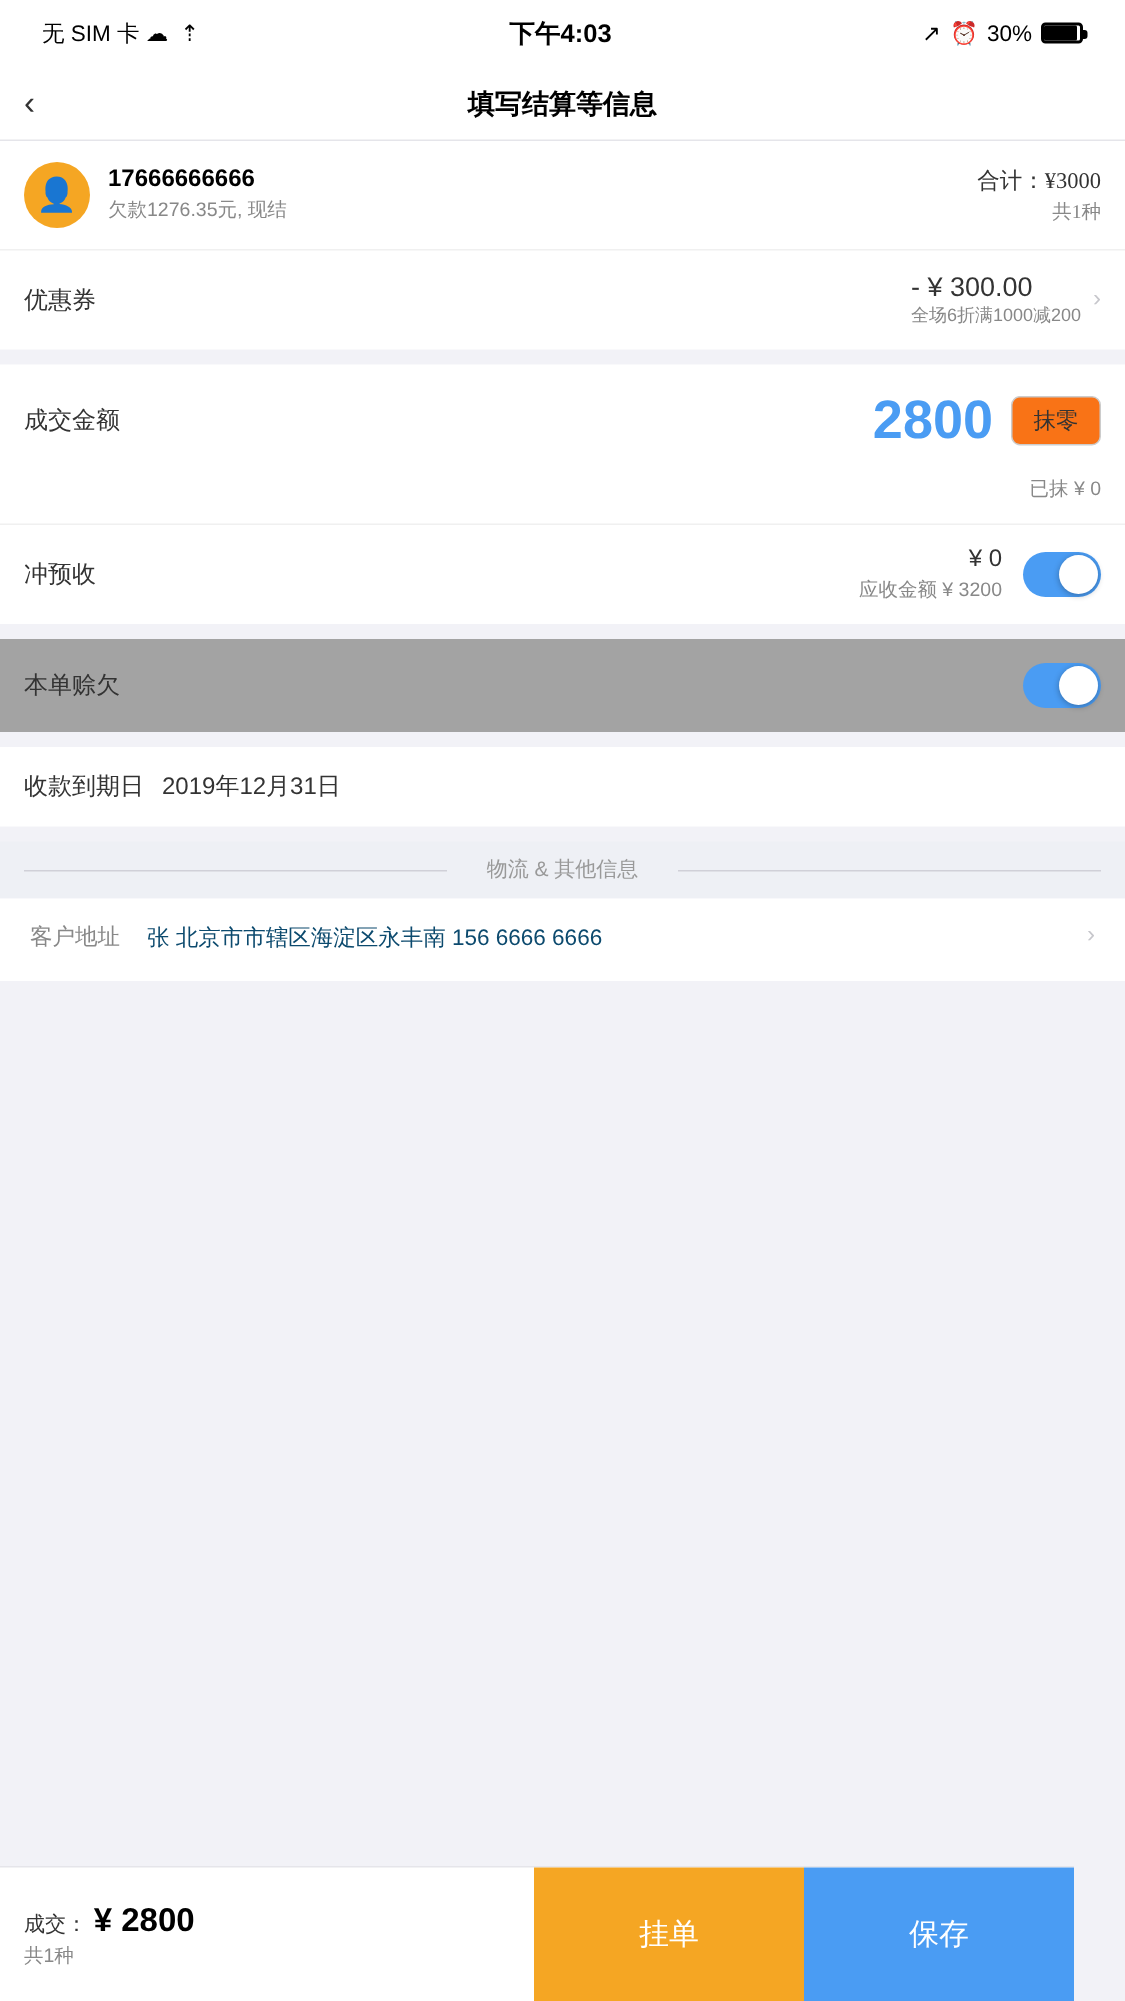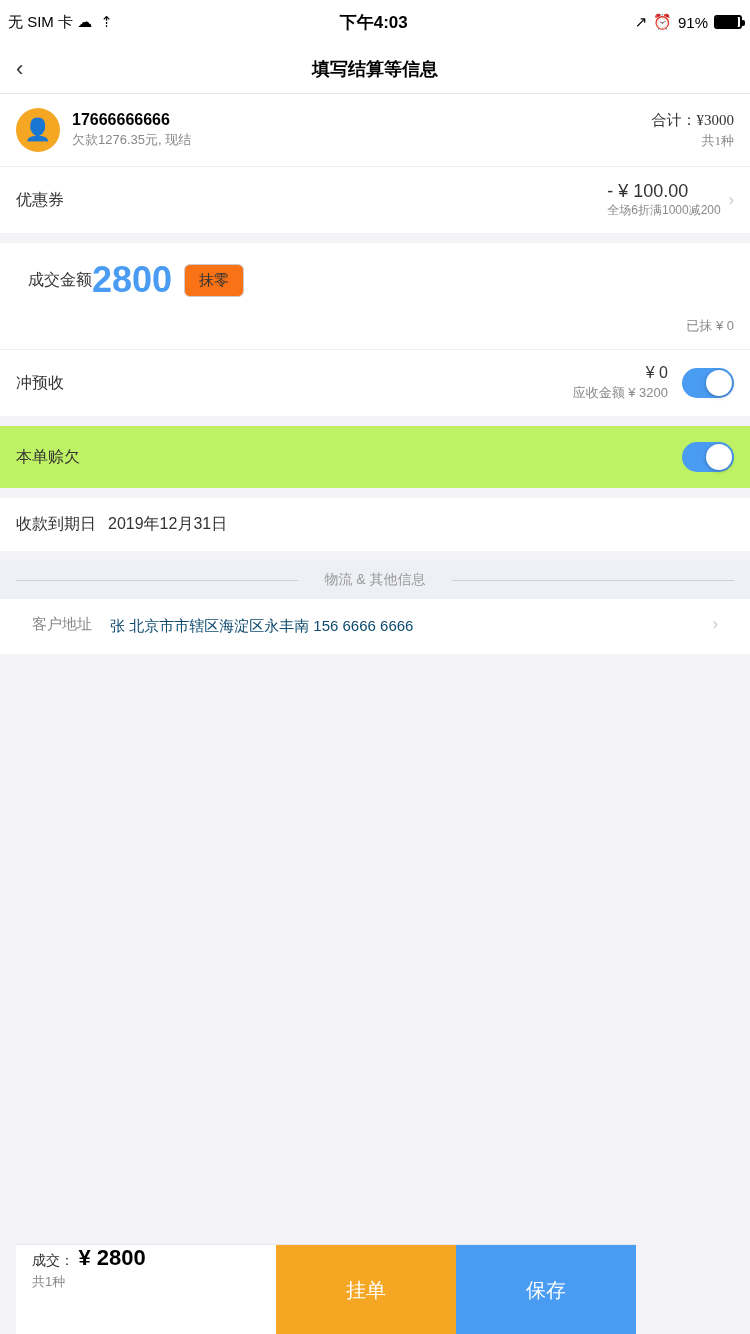--- a/index.html
+++ b/index.html
@@ -13,21 +13,21 @@
       overflow-x: hidden;
     }
 
     
     .status-bar {
       height: 44px;
       background: #fff;
       display: flex;
       align-items: center;
       justify-content: space-between;
-      padding: 0 8px;
+      padding: 0 28px;
       font-size: 15px;
       font-weight: 500;
     }
     .status-left { display: flex; align-items: center; gap: 8px; }
     .status-center { font-size: 17px; font-weight: 600; }
     .status-right { display: flex; align-items: center; gap: 6px; font-size: 15px; }
     .battery {
       width: 28px; height: 14px; border: 2px solid #000; border-radius: 3px; position: relative; display: inline-block;
     }
     .battery::after {
@@ -103,24 +103,24 @@
     .coupon-discount { font-size: 18px; font-weight: 500; color: #333; }
     .coupon-desc { font-size: 12px; color: #888; text-align: right; }
     .chevron-icon { color: #c7c7cc; font-size: 16px; }
 
     
     .amount-section {
       background: #fff;
       margin-bottom: 10px;
     }
     .amount-row {
-      padding: 16px 28px;
-      display: flex;
-      align-items: center;
-      justify-content: flex-start;
+      padding: 16px 16px;
+      display: flex;
+      align-items: center;
+      justify-content: space-between;
     }
     .amount-label { font-size: 16px; color: #333; }
     .amount-value-block { display: flex; align-items: center; gap: 12px; }
     .amount-big { font-size: 36px; font-weight: 600; color: #4a9cf3; }
     .round-btn {
       border: 1px solid #ccc;
       border-radius: 6px;
       padding: 6px 14px;
       font-size: 15px;
       color: #333;
@@ -149,21 +149,21 @@
       position: relative; cursor: pointer;
     }
     .toggle-knob {
       width: 26px; height: 26px; border-radius: 13px; background: #fff;
       position: absolute; top: 2px; right: 2px;
       box-shadow: 0 1px 4px rgba(0,0,0,0.3);
     }
 
     
     .debt-section {
-      background: #bef264;
+      background: #a3a3a3;
       margin-bottom: 10px;
       padding: 16px 16px;
       display: flex;
       align-items: center;
       justify-content: space-between;
     }
     .debt-label { font-size: 16px; color: #333; }
 
     
     .duedate-section {
@@ -192,44 +192,44 @@
       flex: 1;
       height: 1px;
       background: #d0d0d8;
       margin: 0 16px;
     }
 
     
     .address-section {
       background: #fff;
       margin-bottom: 10px;
-      padding: 16px 32px;
+      padding: 16px 20px;
       display: flex;
       align-items: flex-start;
       justify-content: flex-start;
     }
     .address-label { font-size: 15px; color: #888; min-width: 70px; }
     .address-value { font-size: 15px; color: #0c4a6e; flex: 1; margin-left: 8px; line-height: 1.5; }
 
     
     .bottom-gray {
       background: #f2f2f7;
       height: 120px;
     }
 
     
     .footer {
       position: fixed;
       bottom: 0;
-      left: 16px;
-      width: 620px;
+      left: 0;
+      width: 716px;
       height: 90px;
       background: #fff;
       display: flex;
-      align-items: flex-start;
+      align-items: center;
       border-top: 1px solid #e5e5ea;
     }
     .footer-info {
       padding: 0 16px;
       flex: 1;
     }
     .footer-total-label { font-size: 14px; color: #333; }
     .footer-total-value { font-size: 22px; font-weight: 600; color: #000; }
     .footer-sub { font-size: 13px; color: #888; margin-top: 2px; }
     .footer-btn-hangsingle {
@@ -262,21 +262,21 @@
 
 <div class="status-bar">
   <div class="status-left">
     <span>无 SIM 卡 ☁</span>
     <span>⇡</span>
   </div>
   <div class="status-center">下午4:03</div>
   <div class="status-right">
     <span>↗</span>
     <span>⏰</span>
-    <span>91%</span>
+    <span>30%</span>
     <div class="battery">
       <div class="battery-fill"></div>
     </div>
   </div>
 </div>
 
 <div class="nav-bar">
   <div class="nav-back">‹</div>
   <div class="nav-title">填写结算等信息</div>
 </div>
@@ -297,21 +297,21 @@
       <div class="user-right">
         <div class="user-total">合计：¥3000</div>
         <div class="user-count">共1种</div>
       </div>
     </div>
 
     <div class="coupon-row">
       <div class="coupon-label">优惠券</div>
       <div class="coupon-right">
         <div>
-          <div class="coupon-discount">- ¥ 100.00</div>
+          <div class="coupon-discount">- ¥ 300.00</div>
           <div class="coupon-desc">全场6折满1000减200</div>
         </div>
         <span class="chevron-icon">›</span>
       </div>
     </div>
   </div>
 
   <div class="amount-section">
     <div class="amount-row">
       <div class="amount-label">成交金额</div>

